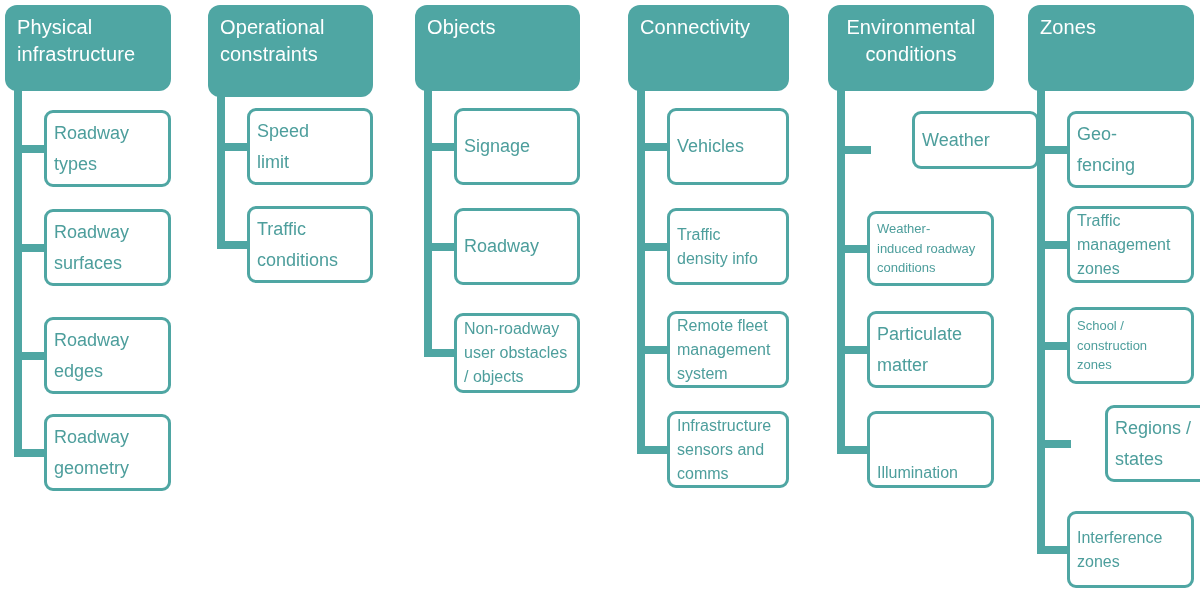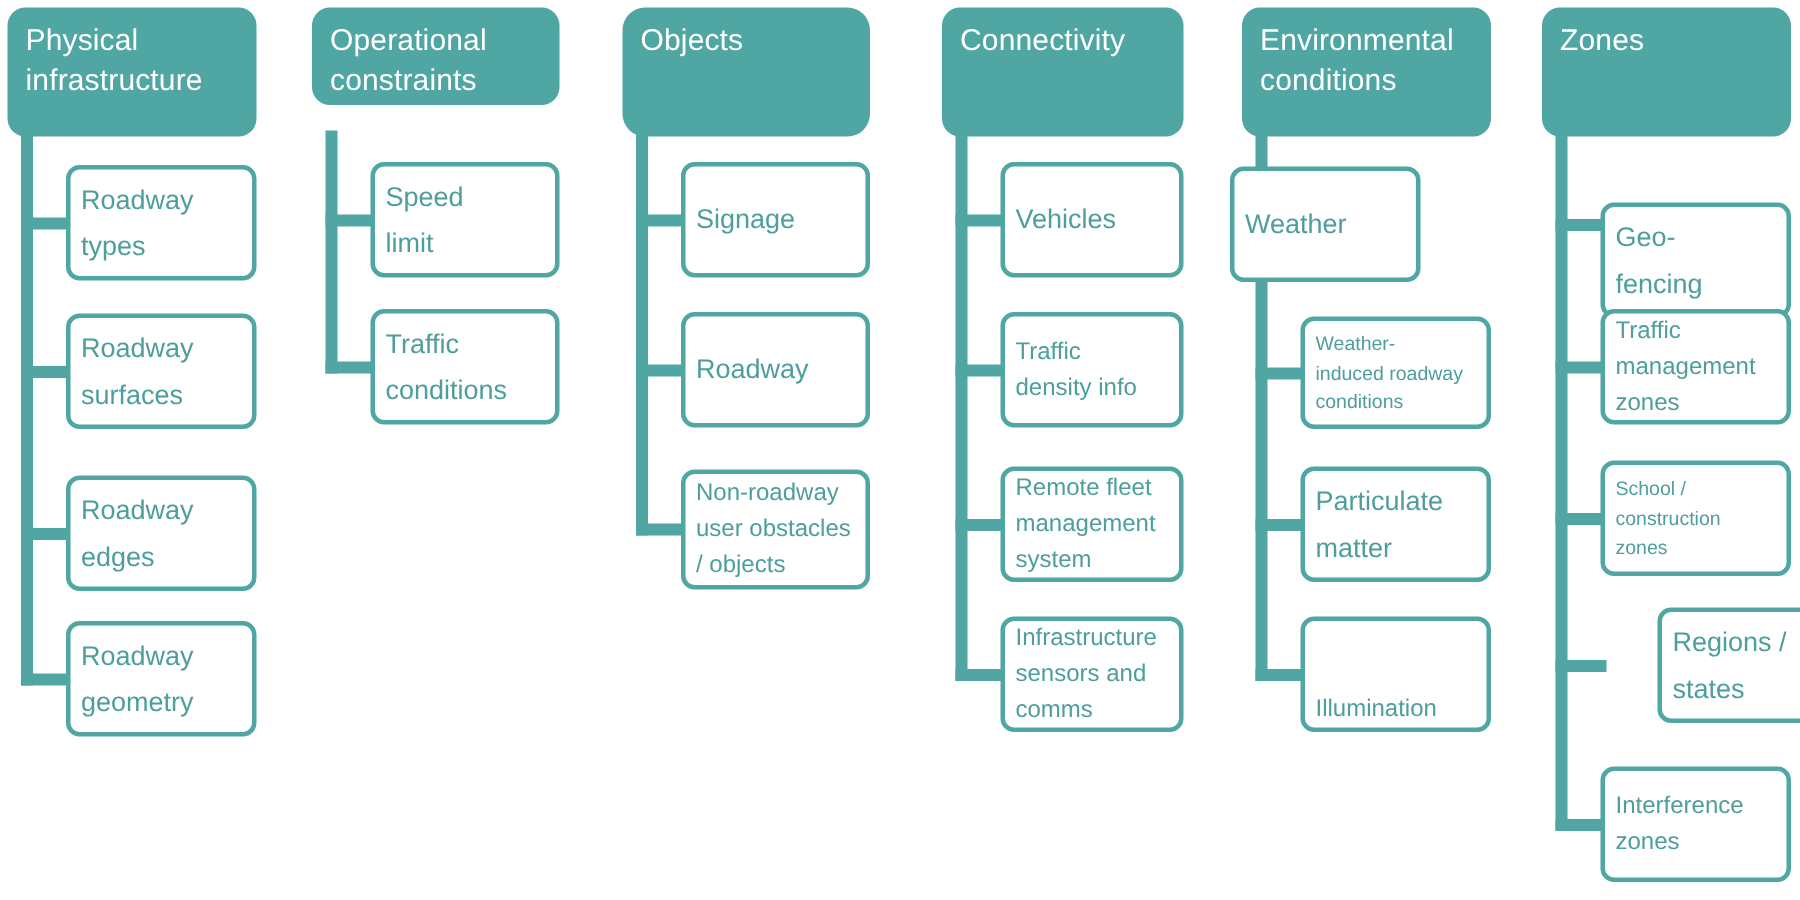--- a/index.html
+++ b/index.html
@@ -95,38 +95,38 @@
         <span class="line">Roadway</span>
         <span class="line">edges</span>
       </div>
       <div class="stub" style="left: 14px; top: 449px; width: 34px;"></div>
       <div class="child-box sz-lg" title="Roadway geometry" style="left: 44px; top: 414px; width: 127px; height: 77px;">
         <span class="line">Roadway</span>
         <span class="line">geometry</span>
       </div>
     </div>
     <div class="column" style="left: 0px;">
-      <div class="parent-box" style="left: 208px; top: 5px; width: 165px; height: 65px;">
+      <div class="parent-box" style="left: 208px; top: 5px; width: 165px; height: 92px;">
         <span class="line">Operational</span>
         <span class="line">constraints</span>
       </div>
       <div class="trunk" style="left: 217px; top: 87px; height: 162px;"></div>
       <div class="stub" style="left: 217px; top: 143px; width: 34px;"></div>
       <div class="child-box sz-lg" title="Speed limit" style="left: 247px; top: 108px; width: 126px; height: 77px;">
         <span class="line">Speed</span>
         <span class="line">limit</span>
       </div>
       <div class="stub" style="left: 217px; top: 241px; width: 34px;"></div>
       <div class="child-box sz-lg" title="Traffic conditions" style="left: 247px; top: 206px; width: 126px; height: 77px;">
         <span class="line">Traffic</span>
         <span class="line">conditions</span>
       </div>
     </div>
     <div class="column" style="left: 0px;">
-      <div class="parent-box" style="left: 415px; top: 5px; width: 165px; height: 86px; border-radius: 15px;">
+      <div class="parent-box" style="left: 415px; top: 5px; width: 165px; height: 86px;">
         <span class="line">Objects</span>
       </div>
       <div class="trunk" style="left: 424px; top: 87px; height: 270px;"></div>
       <div class="stub" style="left: 424px; top: 143px; width: 34px;"></div>
       <div class="child-box sz-lg" title="Signage" style="left: 454px; top: 108px; width: 126px; height: 77px;">
         <span class="line">Signage</span>
       </div>
       <div class="stub" style="left: 424px; top: 243px; width: 34px;"></div>
       <div class="child-box sz-lg" title="Roadway users" style="left: 454px; top: 208px; width: 126px; height: 77px;">
         <span class="line">Roadway</span>
@@ -159,27 +159,27 @@
         <span class="line">system</span>
       </div>
       <div class="stub" style="left: 637px; top: 446px; width: 34px;"></div>
       <div class="child-box sz-md" title="Infrastructure sensors and comms" style="left: 667px; top: 411px; width: 122px; height: 77px;">
         <span class="line">Infrastructure</span>
         <span class="line">sensors and</span>
         <span class="line">comms</span>
       </div>
     </div>
     <div class="column" style="left: 0px;">
-      <div class="parent-box" style="left: 828px; top: 5px; width: 166px; height: 86px;">
+      <div class="parent-box" style="left: 828px; top: 5px; width: 166px; height: 86px; text-align: center;">
         <span class="line">Environmental</span>
         <span class="line">conditions</span>
       </div>
       <div class="trunk" style="left: 837px; top: 87px; height: 367px;"></div>
       <div class="stub" style="left: 837px; top: 146px; width: 34px;"></div>
-      <div class="child-box sz-lg" title="Weather" style="left: 820px; top: 111px; width: 127px; height: 77px;">
+      <div class="child-box sz-lg" title="Weather" style="left: 912px; top: 111px; width: 127px; height: 58px;">
         <span class="line">Weather</span>
       </div>
       <div class="stub" style="left: 837px; top: 245px; width: 34px;"></div>
       <div class="child-box sz-sm" title="Weather-induced roadway conditions" style="left: 867px; top: 211px; width: 127px; height: 75px;">
         <span class="line">Weather-</span>
         <span class="line">induced roadway</span>
         <span class="line">conditions</span>
       </div>
       <div class="stub" style="left: 837px; top: 346px; width: 34px;"></div>
       <div class="child-box sz-lg" title="Particulate matter" style="left: 867px; top: 311px; width: 127px; height: 77px;">
@@ -190,21 +190,21 @@
       <div class="child-box sz-md" title="Illumination" style="left: 867px; top: 411px; width: 127px; height: 77px; justify-content: flex-end;">
         <span class="line">Illumination</span>
       </div>
     </div>
     <div class="column" style="left: 0px;">
       <div class="parent-box" style="left: 1028px; top: 5px; width: 166px; height: 86px;">
         <span class="line">Zones</span>
       </div>
       <div class="trunk" style="left: 1037px; top: 87px; height: 467px;"></div>
       <div class="stub" style="left: 1037px; top: 146px; width: 34px;"></div>
-      <div class="child-box sz-lg" title="Geo-fencing" style="left: 1067px; top: 111px; width: 127px; height: 77px; margin-top: 24px;">
+      <div class="child-box sz-lg" title="Geo-fencing" style="left: 1067px; top: 111px; width: 127px; height: 77px;">
         <span class="line">Geo-</span>
         <span class="line">fencing</span>
       </div>
       <div class="stub" style="left: 1037px; top: 241px; width: 34px;"></div>
       <div class="child-box sz-md" title="Traffic management zones" style="left: 1067px; top: 206px; width: 127px; height: 77px;">
         <span class="line">Traffic</span>
         <span class="line">management</span>
         <span class="line">zones</span>
       </div>
       <div class="stub" style="left: 1037px; top: 342px; width: 34px;"></div>

